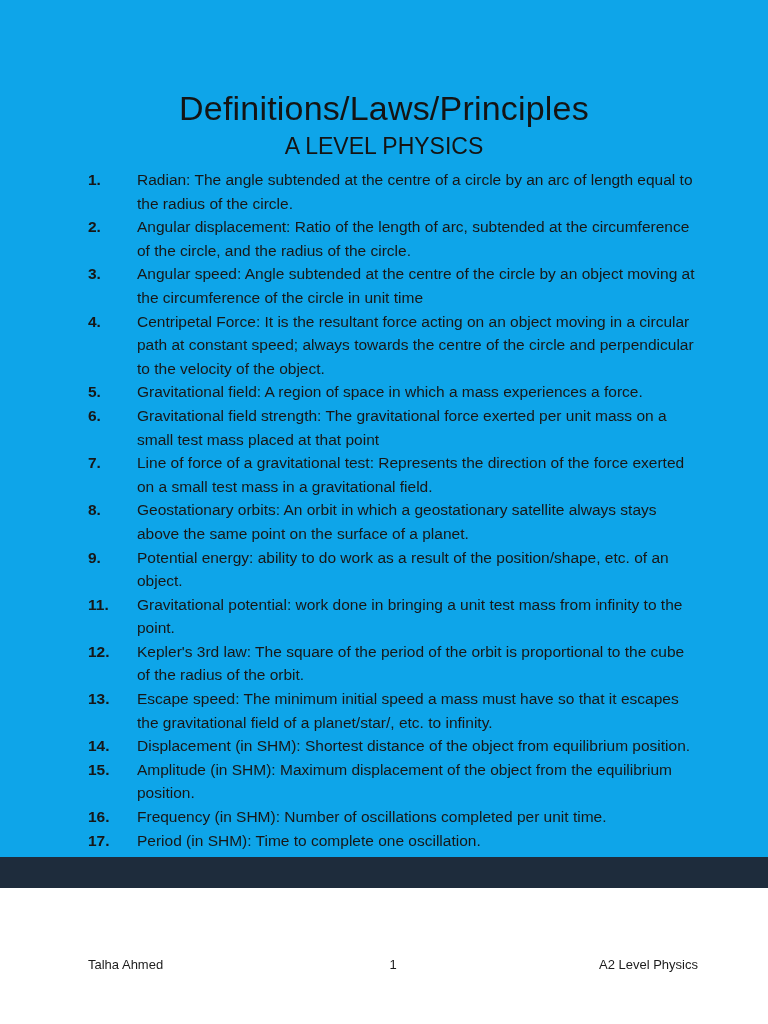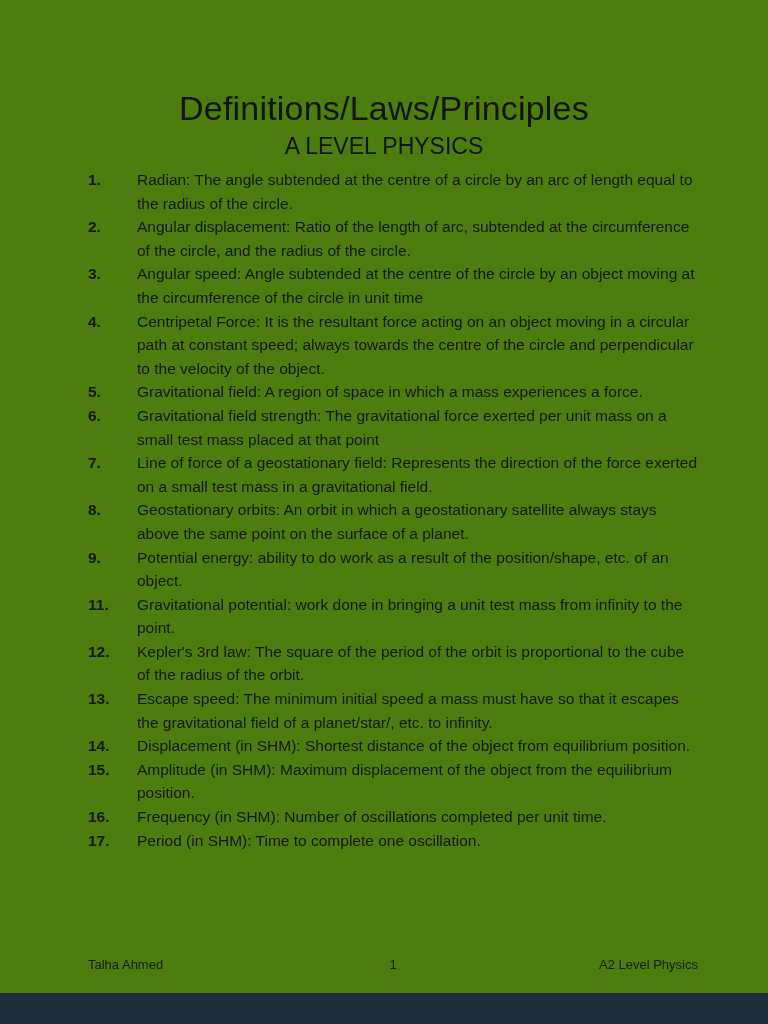--- a/index.html
+++ b/index.html
@@ -7,22 +7,22 @@
   body {
     background: #ffffff;
     font-family: "Liberation Sans", sans-serif;
     color: #171717;
     position: relative;
     overflow: hidden;
   }
   .page {
     position: relative;
     width: 768px;
-    height: 1024px;
-    background: #4d7c0f;
+    height: 888px;
+    background: #0ea5e9;
   }
   .doc-header { padding-top: 88px; text-align: center; }
   .doc-title {
     font-size: 34px;
     font-weight: 400;
     line-height: 40px;
     letter-spacing: 0.2px;
     color: #141414;
   }
   .doc-subtitle {
@@ -102,21 +102,21 @@
       <div class="def-item">
         <div class="def-num">5.</div>
         <div class="def-body"><strong>Gravitational field:</strong><span> A region of space in which a mass experiences a force.</span></div>
       </div>
       <div class="def-item">
         <div class="def-num">6.</div>
         <div class="def-body"><strong>Gravitational field strength:</strong><span> The gravitational force exerted per unit mass on a small test mass placed at that point</span></div>
       </div>
       <div class="def-item">
         <div class="def-num">7.</div>
-        <div class="def-body"><strong>Line of force of a geostationary field:</strong><span> Represents the direction of the force exerted on a small test mass in a gravitational field.</span></div>
+        <div class="def-body"><strong>Line of force of a gravitational test:</strong><span> Represents the direction of the force exerted on a small test mass in a gravitational field.</span></div>
       </div>
       <div class="def-item">
         <div class="def-num">8.</div>
         <div class="def-body"><strong>Geostationary orbits:</strong><span> An orbit in which a geostationary satellite always stays above the same point on the surface of a planet.</span></div>
       </div>
       <div class="def-item">
         <div class="def-num">9.</div>
         <div class="def-body"><strong>Potential energy:</strong><span> ability to do work as a result of the position/shape, etc. of an object.</span></div>
       </div>
       <div class="def-item">

